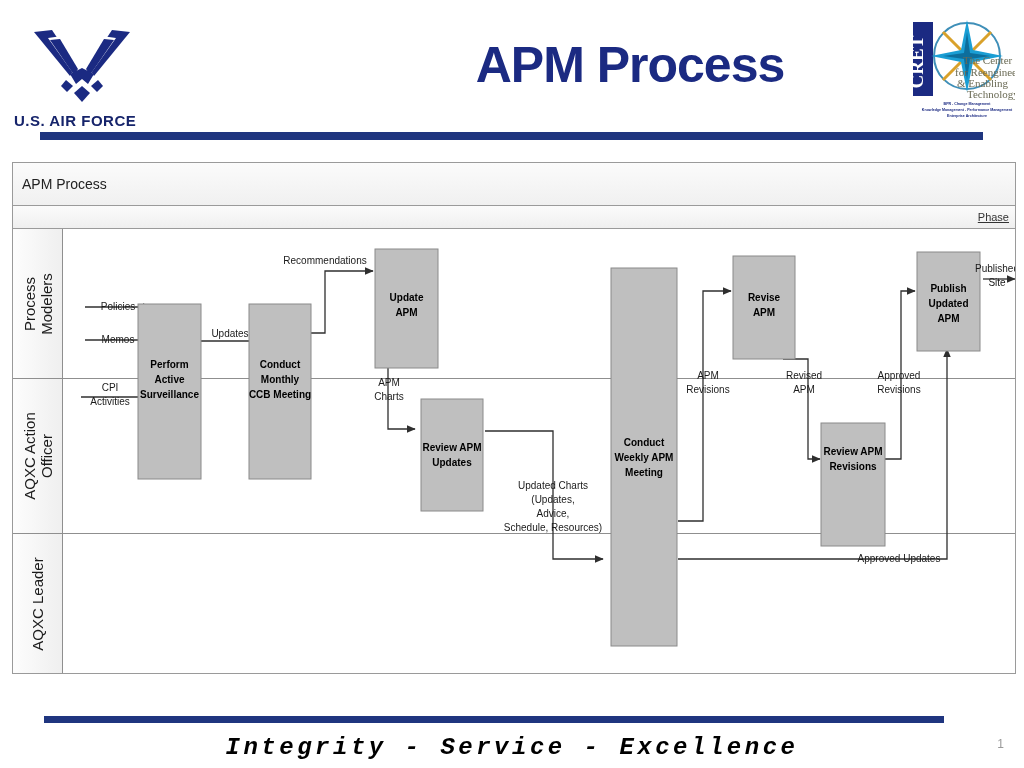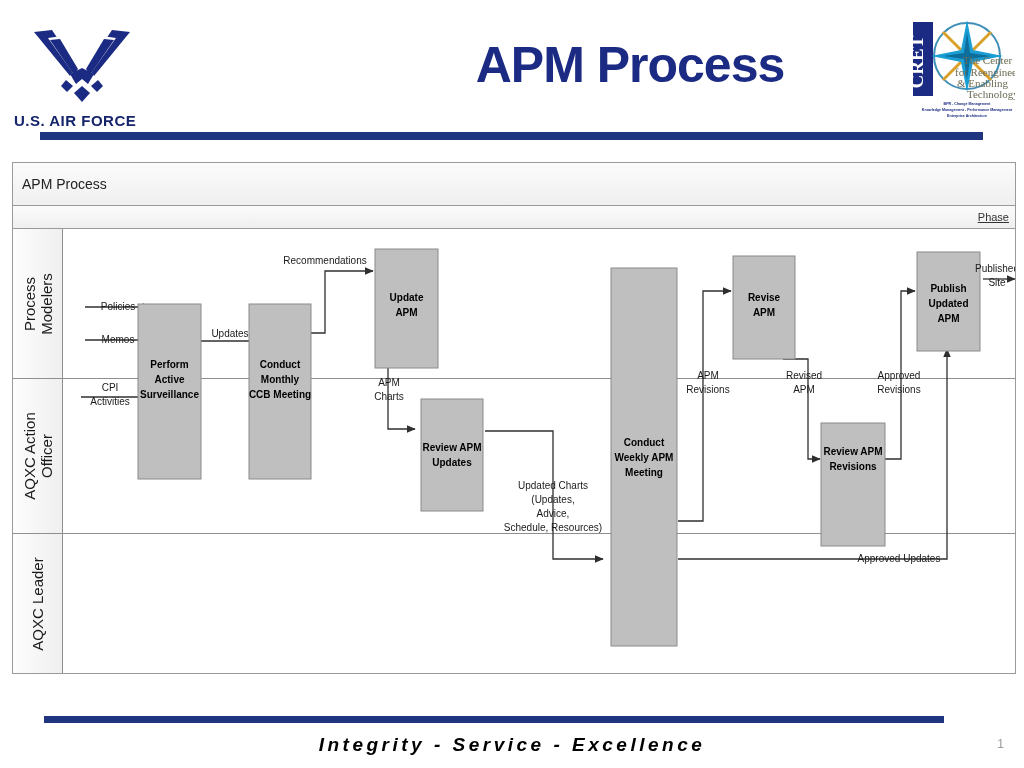--- a/index.html
+++ b/index.html
@@ -92,22 +92,22 @@
     font-size:10px;fill:#1a1a1a;
   }
 
   
   #footer-rule{
     position:absolute;left:44px;top:716px;width:900px;height:7px;
     background:#1f357f;
   }
   #motto{
     position:absolute;left:0;top:734px;width:1024px;text-align:center;
-    font-family:Liberation Sans, sans-serif;
-    font-style:italic;font-weight:bold;font-size:19px;
+    font-family:Liberation Mono, monospace;
+    font-style:italic;font-weight:bold;font-size:24px;
     letter-spacing:3.5px;color:#000;
   }
   #page-no{
     position:absolute;right:20px;top:737px;
     font-size:12px;color:#9a9a9a;
   }
 </style>
 </head>
 <body>
 

